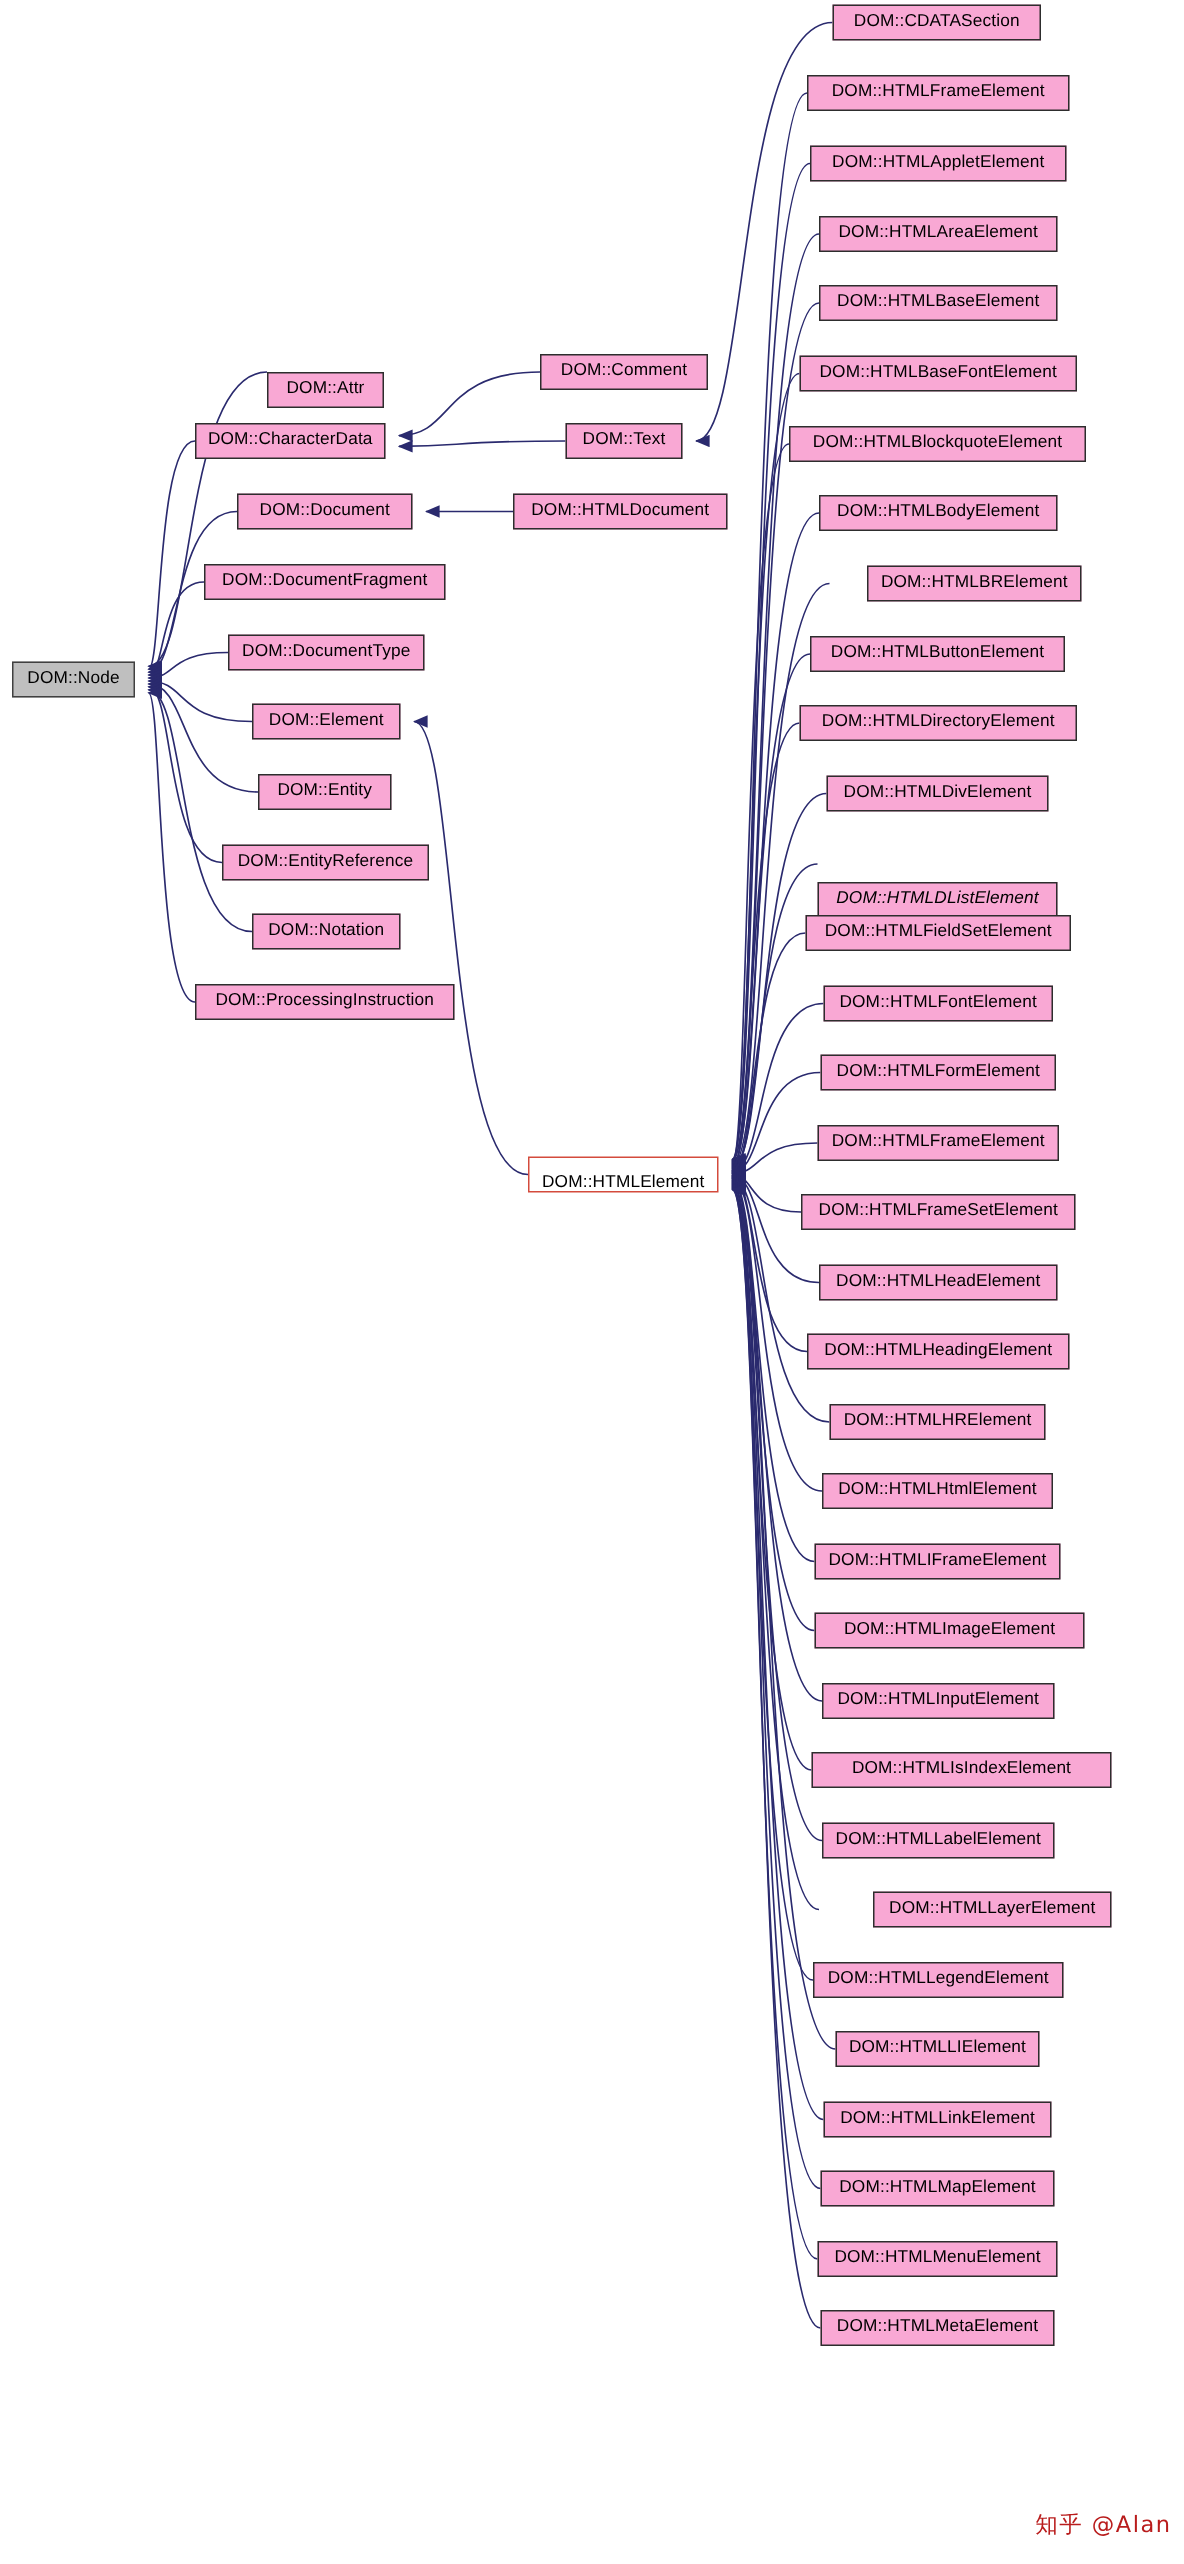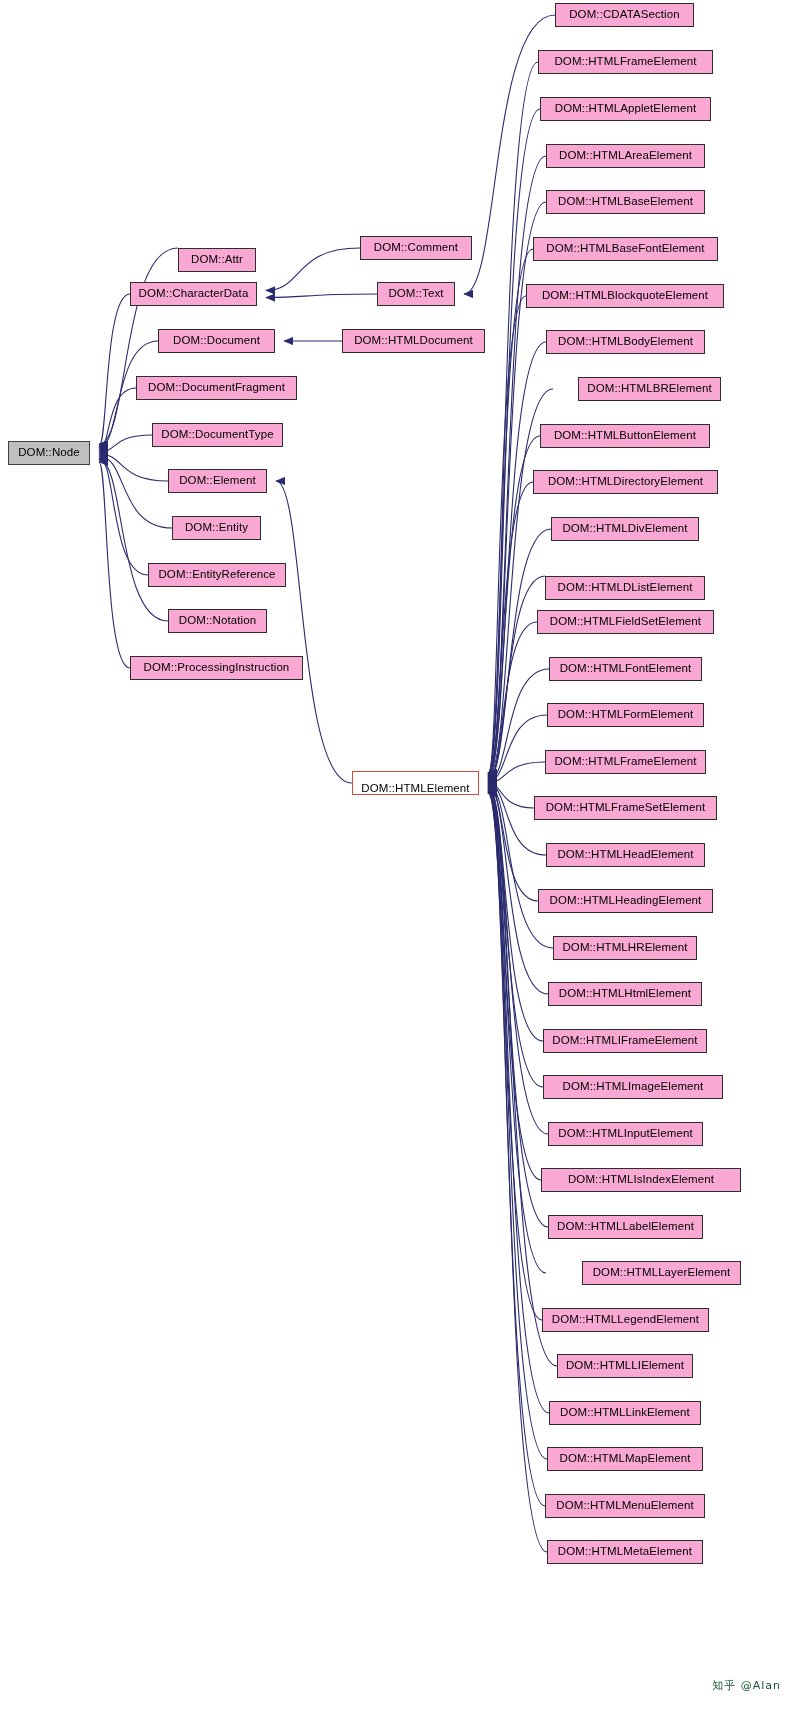--- a/index.html
+++ b/index.html
@@ -45,22 +45,22 @@
     border: 1px solid #404040;
   }
   .node.highlight {
     border: 1px solid #d44b3c;
     background: #ffffff;
   }
   .watermark {
     position: absolute;
     right: 8px;
     bottom: 16px;
-    font-size: 11px;
-    color: #14532d;
+    font-size: 15px;
+    color: #b91c1c;
     letter-spacing: 1px;
     z-index: 2;
     font-family: "DejaVu Sans", sans-serif;
   }
 </style>
 </head>
 <body>
 
 <div id="diagram">
 
@@ -197,21 +197,21 @@
     </div>
     <div class="node" style="left: 540px; top: 424px; width: 170px; height: 24px;">
       <span>DOM::HTMLButtonElement</span>
     </div>
     <div class="node" style="left: 533px; top: 470px; width: 185px; height: 24px;">
       <span>DOM::HTMLDirectoryElement</span>
     </div>
     <div class="node" style="left: 551px; top: 517px; width: 148px; height: 24px;">
       <span>DOM::HTMLDivElement</span>
     </div>
-    <div class="node" style="left: 545px; top: 576px; width: 160px; height: 24px;">
+    <div class="node" style="left: 545px; top: 588px; width: 160px; height: 24px; font-style: italic;">
       <span>DOM::HTMLDListElement</span>
     </div>
     <div class="node" style="left: 537px; top: 610px; width: 177px; height: 24px;">
       <span>DOM::HTMLFieldSetElement</span>
     </div>
     <div class="node" style="left: 549px; top: 657px; width: 153px; height: 24px;">
       <span>DOM::HTMLFontElement</span>
     </div>
     <div class="node" style="left: 547px; top: 703px; width: 157px; height: 24px;">
       <span>DOM::HTMLFormElement</span>

